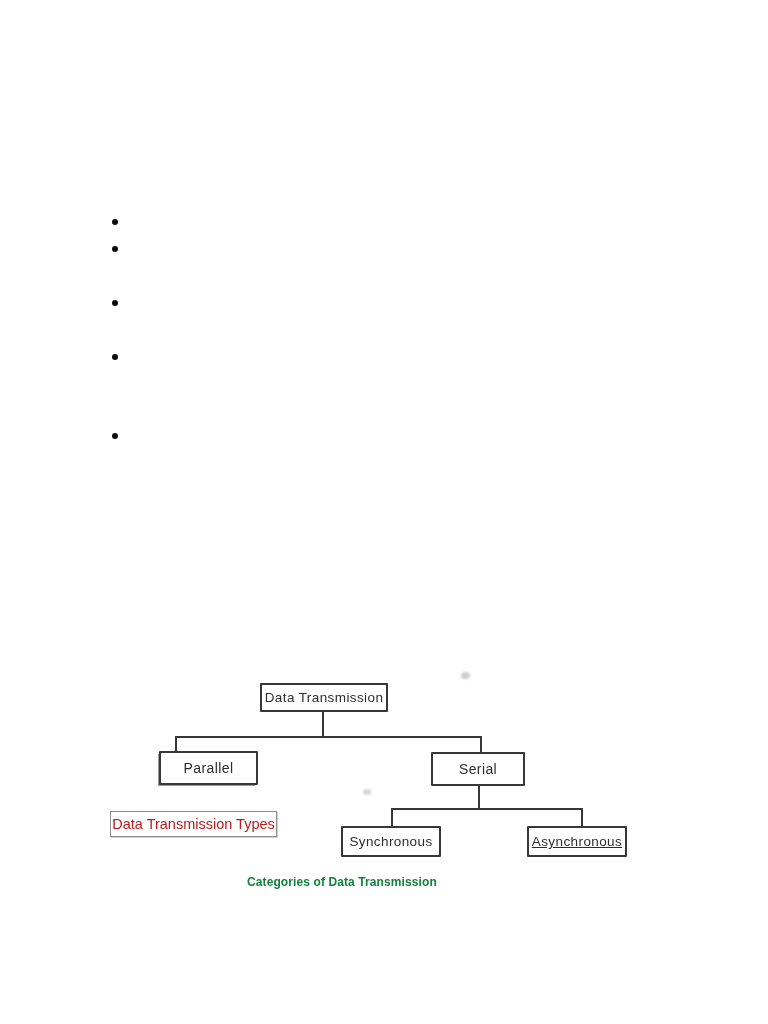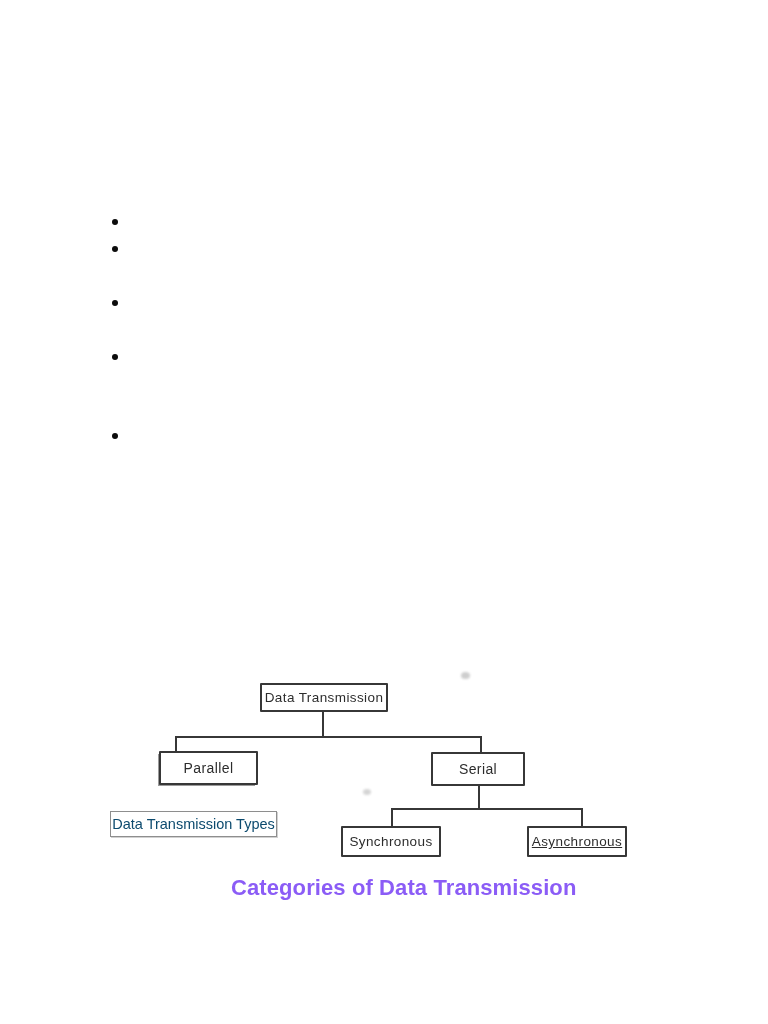--- a/index.html
+++ b/index.html
@@ -67,28 +67,28 @@
     left: 110px; top: 811px;
     width: 167px; height: 26px;
     box-sizing: border-box;
     border: 1px solid #8e8e8e;
     box-shadow: 1px 1px 0 rgba(0,0,0,0.18);
     background: #ffffff;
     display: flex;
     align-items: center;
     justify-content: center;
     font-size: 14.5px;
-    color: #0c4a6e;
+    color: #b91c1c;
   }
   .figure-caption {
     position: absolute;
-    left: 231px; top: 875px;
-    font-size: 22px;
+    left: 247px; top: 875px;
+    font-size: 12px;
     font-weight: bold;
-    color: #8b5cf6;
+    color: #15803d;
     letter-spacing: 0.1px;
     white-space: nowrap;
   }
 </style>
 </head>
 <body>
 
 <div>
 
   <div>

